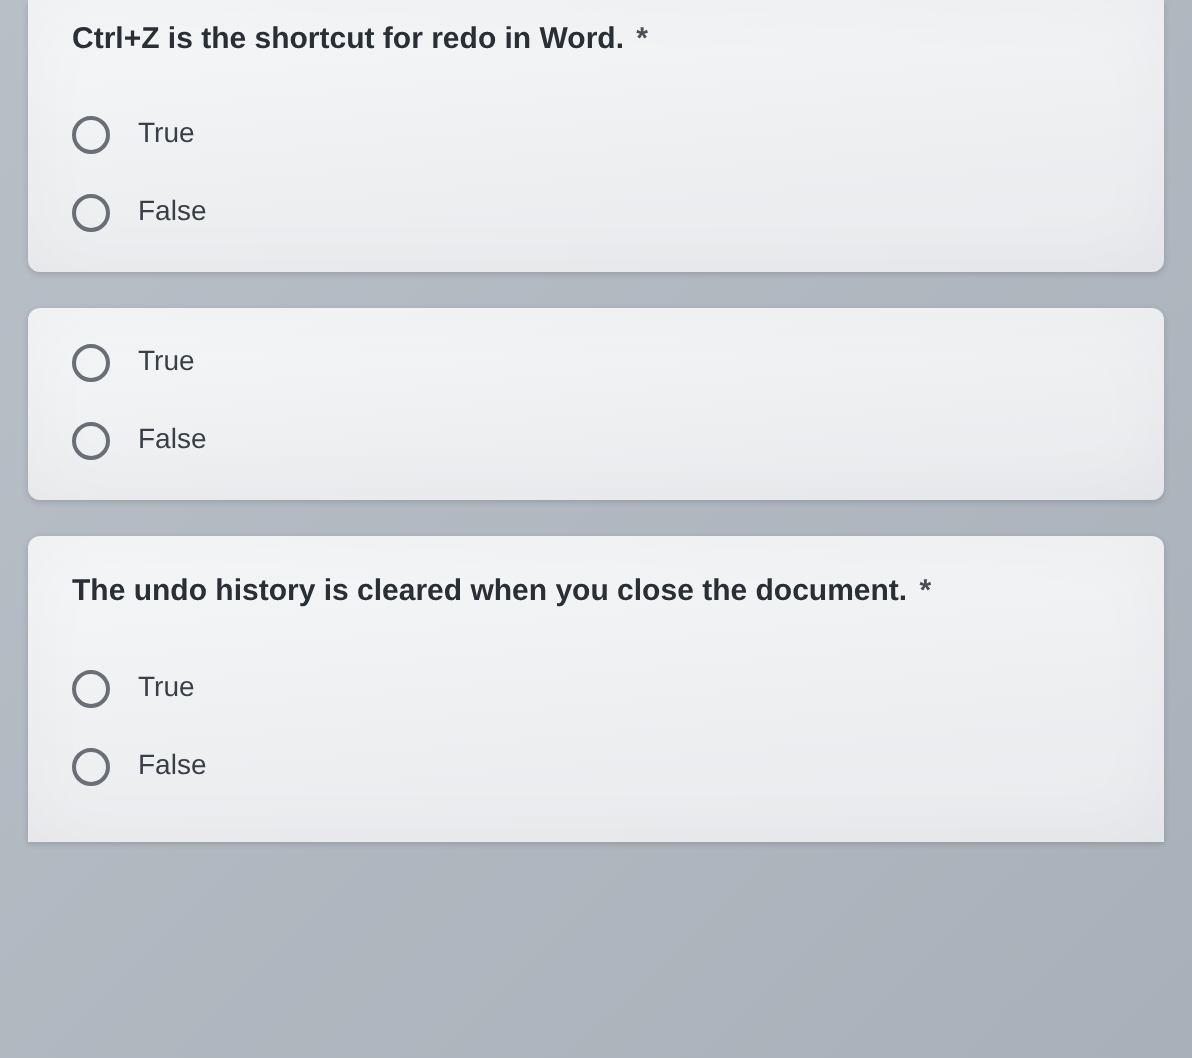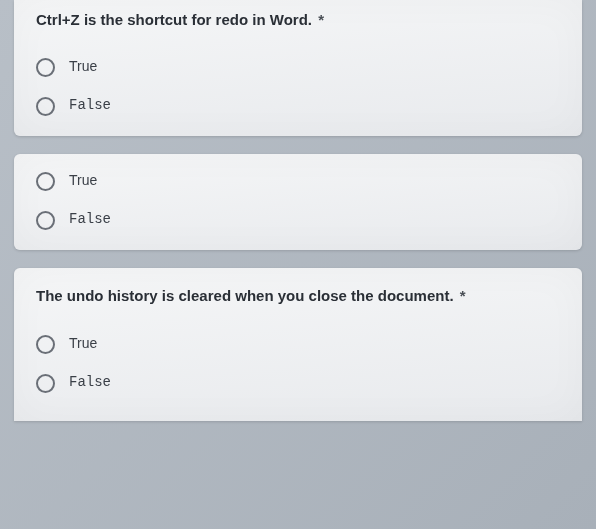--- a/index.html
+++ b/index.html
@@ -48,21 +48,20 @@
       margin-left: 2px;
     }
     .option {
       display: flex;
       align-items: flex-start;
       margin-bottom: 20px;
       cursor: pointer;
     }
     .option:last-child {
       margin-bottom: 6px;
-      font-family: Liberation Mono, monospace;
     }
     .radio {
       width: 19px;
       height: 19px;
       border: 2px solid #6a6f77;
       border-radius: 50%;
       margin-right: 14px;
       flex-shrink: 0;
       background: transparent;
     }

